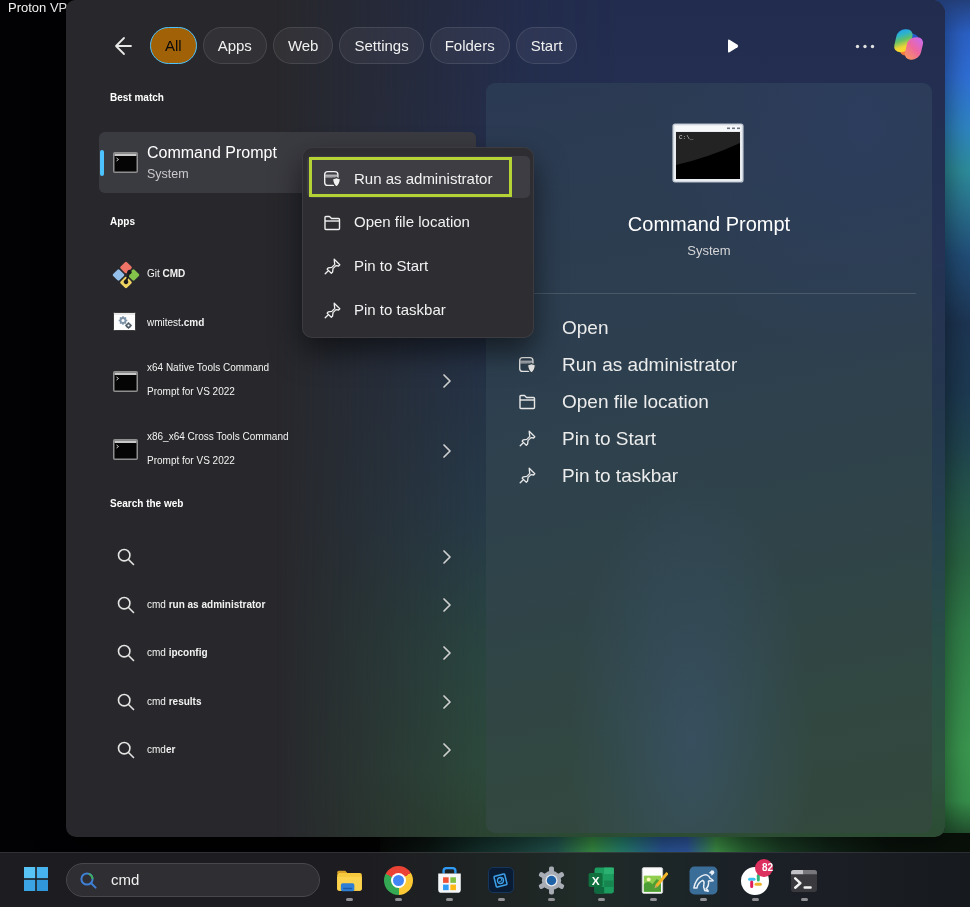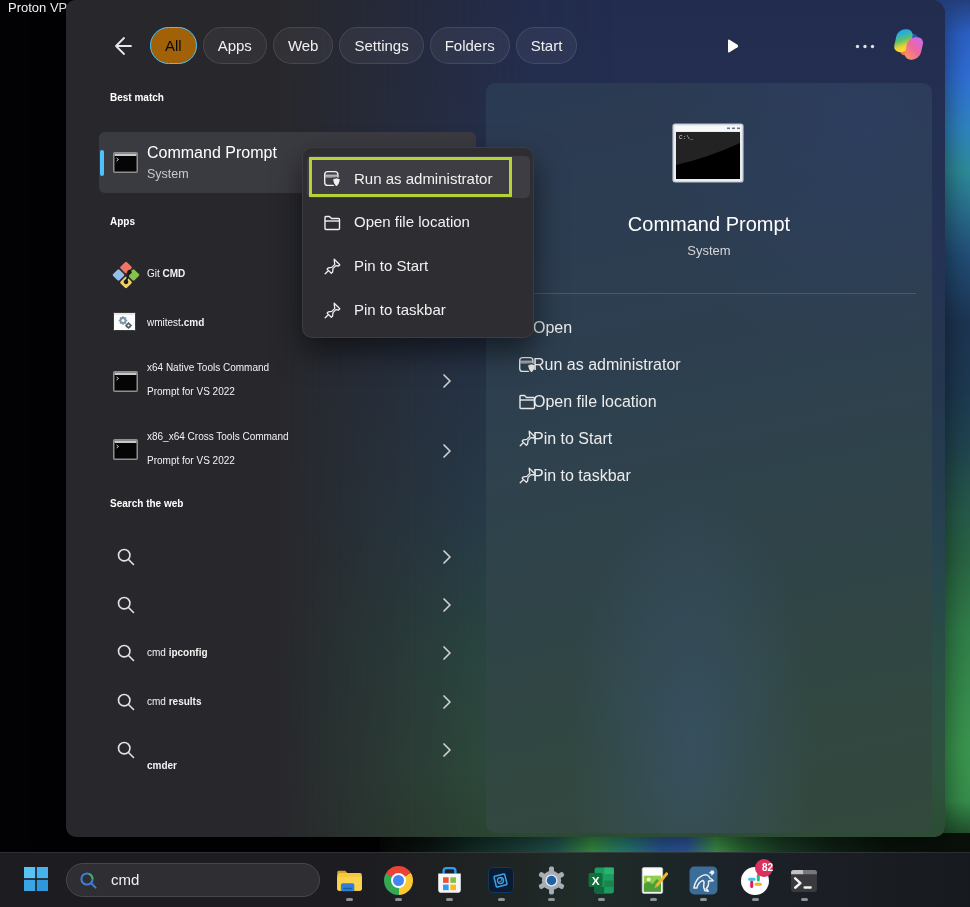--- a/index.html
+++ b/index.html
@@ -67,21 +67,21 @@
   .cmt{position:absolute;left:51px;font-size:15px;color:#f2f2f2;}
   #greenbox{position:absolute;left:243px;top:157px;width:197px;height:34px;
     border:3px solid #b5d335;}
 
   
   #card{position:absolute;left:420px;top:83px;width:446px;height:750px;border-radius:9px;
     background:
       radial-gradient(42% 55% at 46% 88%, rgba(68,98,158,.32), rgba(68,98,158,0) 65%),
       radial-gradient(70% 45% at 85% 6%, rgba(45,62,104,.55), rgba(45,62,104,0) 70%),
       linear-gradient(168deg, #2b3a53 0%, #2d3f4f 35%, #2f434a 58%, #314741 82%, #33493d 100%);}
-  .citem{position:absolute;left:47px;font-size:16px;color:#ececec;}
+  .citem{position:absolute;left:76px;font-size:19px;color:#ececec;}
   .cicon{position:absolute;left:32px;width:19px;height:19px;}
 
   
   #tbar{position:absolute;left:0;top:852px;width:970px;height:55px;background:linear-gradient(to right,#1d1d21 0%,#1d1d21 38%,#1e2423 52%,#202c29 60%,#1c2527 70%,#1b2027 78%,#1b1e24 86%,#16191d 100%);
     border-top:1px solid rgba(255,255,255,.09);box-sizing:border-box;}
   #tsearch{position:absolute;left:66px;top:10px;width:254px;height:34px;border-radius:17px;
     background:#2e2e33;border:1px solid #47474c;box-sizing:border-box;}
   .tico{position:absolute;top:14px;width:27px;height:27px;}
   .tind{position:absolute;top:45px;width:7px;height:3px;border-radius:2px;background:#8f8f94;}
 </style>
@@ -223,20 +223,21 @@
       <path d="M12.5 12.5 L17.5 17.5" stroke="#e4e4e4" stroke-width="1.6" stroke-linecap="round"></path>
     </svg>
   <svg class="chev" style="top:549px;" viewBox="0 0 10 16">
       <path d="M2 2 L8 8 L2 14" stroke="#cfcfcf" stroke-width="1.7" fill="none" stroke-linecap="round" stroke-linejoin="round"></path>
     </svg>
 
   <svg class="abs srch" style="left:50px;top:595px;" width="20" height="20" viewBox="0 0 20 20">
       <circle cx="8.2" cy="8.2" r="5.7" stroke="#e4e4e4" stroke-width="1.6" fill="none"></circle>
       <path d="M12.5 12.5 L17.5 17.5" stroke="#e4e4e4" stroke-width="1.6" stroke-linecap="round"></path>
     </svg>
+  <div class="rowtxt abs" style="left:81px;top:595px;height:20px;line-height:20px;">cmd <b>run as administrator</b></div>
   <svg class="chev" style="top:597px;" viewBox="0 0 10 16">
       <path d="M2 2 L8 8 L2 14" stroke="#cfcfcf" stroke-width="1.7" fill="none" stroke-linecap="round" stroke-linejoin="round"></path>
     </svg>
 
   <svg class="abs srch" style="left:50px;top:643px;" width="20" height="20" viewBox="0 0 20 20">
       <circle cx="8.2" cy="8.2" r="5.7" stroke="#e4e4e4" stroke-width="1.6" fill="none"></circle>
       <path d="M12.5 12.5 L17.5 17.5" stroke="#e4e4e4" stroke-width="1.6" stroke-linecap="round"></path>
     </svg>
   <div class="rowtxt abs" style="left:81px;top:643px;height:20px;line-height:20px;text-align:right;">cmd <b>ipconfig</b></div>
   <svg class="chev" style="top:645px;" viewBox="0 0 10 16">
@@ -249,21 +250,21 @@
     </svg>
   <div class="rowtxt abs" style="left:81px;top:692px;height:20px;line-height:20px;">cmd <b>results</b></div>
   <svg class="chev" style="top:694px;" viewBox="0 0 10 16">
       <path d="M2 2 L8 8 L2 14" stroke="#cfcfcf" stroke-width="1.7" fill="none" stroke-linecap="round" stroke-linejoin="round"></path>
     </svg>
 
   <svg class="abs srch" style="left:50px;top:740px;" width="20" height="20" viewBox="0 0 20 20">
       <circle cx="8.2" cy="8.2" r="5.7" stroke="#e4e4e4" stroke-width="1.6" fill="none"></circle>
       <path d="M12.5 12.5 L17.5 17.5" stroke="#e4e4e4" stroke-width="1.6" stroke-linecap="round"></path>
     </svg>
-  <div class="rowtxt abs" style="left:81px;top:756px;height:20px;line-height:20px;font-weight:bold;">cmd<b>er</b></div>
+  <div class="rowtxt abs" style="left:81px;top:740px;height:20px;line-height:20px;">cmd<b>er</b></div>
   <svg class="chev" style="top:742px;" viewBox="0 0 10 16">
       <path d="M2 2 L8 8 L2 14" stroke="#cfcfcf" stroke-width="1.7" fill="none" stroke-linecap="round" stroke-linejoin="round"></path>
     </svg>
   <div id="card">
     <svg class="abs" style="left:186px;top:40px;" width="72" height="60" viewBox="0 0 72 60">
       <rect x="1" y="1" width="70" height="58" rx="2" fill="#e9edf2" stroke="#b9c2cc" stroke-width="1.2"></rect>
       <rect x="3" y="3" width="66" height="5" fill="#f6f8fa"></rect>
       <rect x="55" y="4.5" width="3" height="1.6" fill="#6a7683"></rect>
         <rect x="60" y="4.5" width="3" height="1.6" fill="#6a7683"></rect>
         <rect x="65" y="4.5" width="3" height="1.6" fill="#6a7683"></rect>

